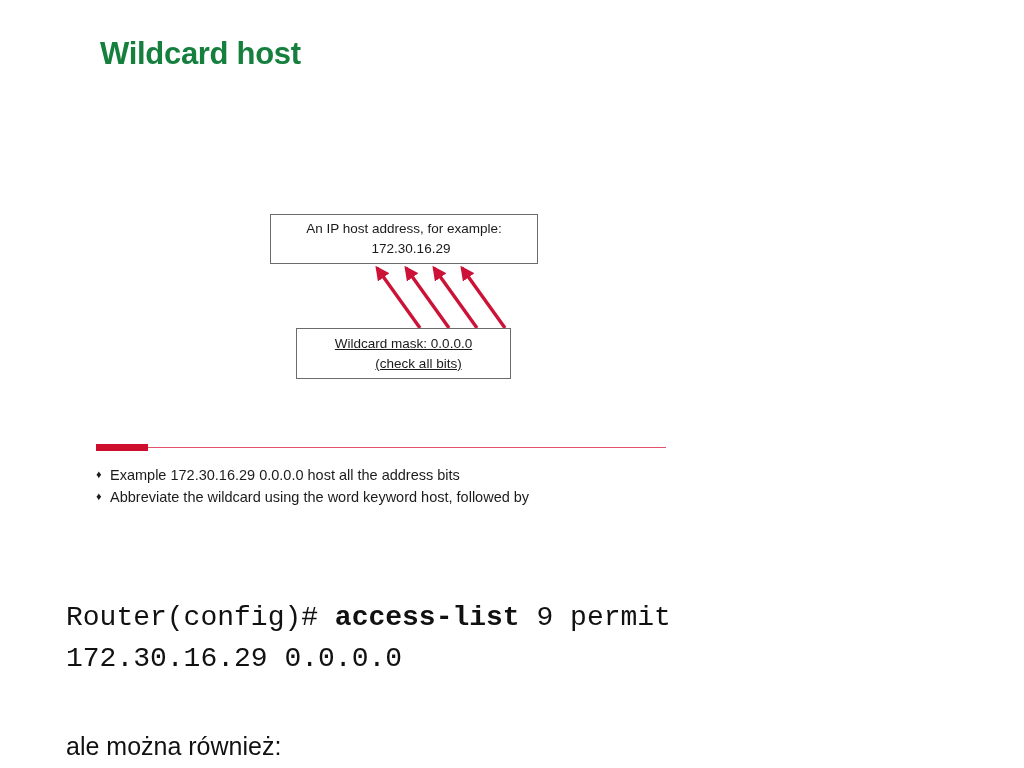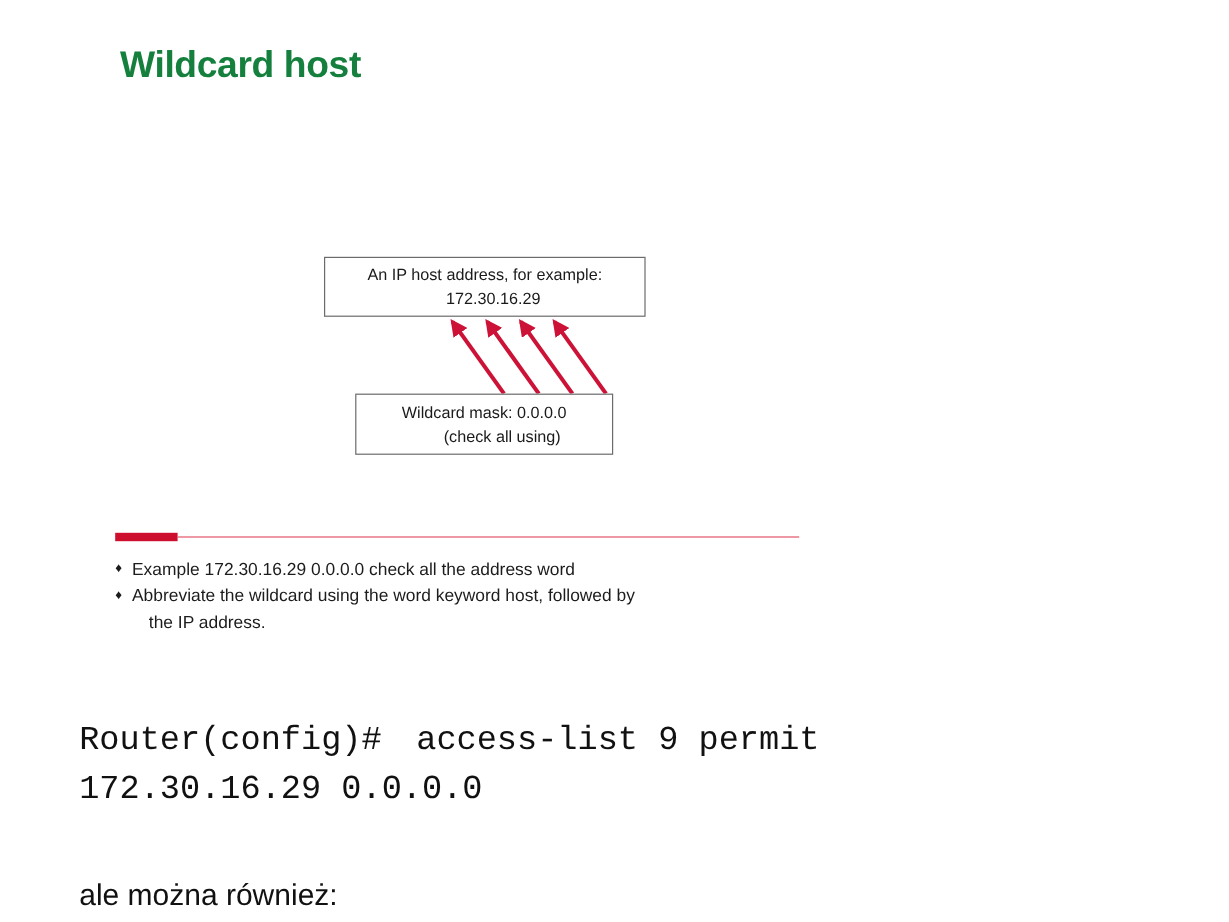--- a/index.html
+++ b/index.html
@@ -56,20 +56,21 @@
     top: 8px;
     width: 268px;
     height: 50px;
   }
   #address-box .line-2 { padding-left: 14px; }
   #mask-box {
     left: 34px;
     top: 122px;
     width: 215px;
     height: 51px;
+    text-decoration: underline;
   }
   #mask-box .line-2 { padding-left: 30px; }
   #arrows-svg {
     position: absolute;
     left: 0;
     top: 0;
     width: 290px;
     height: 185px;
     z-index: 2;
   }
@@ -129,21 +130,21 @@
     left: 66px;
     top: 598px;
     width: 900px;
     font-family: "Liberation Mono", "DejaVu Sans Mono", monospace;
     font-size: 28px;
     line-height: 1.46;
     color: #111111;
     white-space: nowrap;
   }
   #command-block .cmd-line { display: block; }
-  #command-block .kw { font-weight: normal; margin-left: 12px; }
+  #command-block .kw { font-weight: bold; }
   #command-block .note {
     font-family: "Liberation Sans", sans-serif;
     font-size: 25px;
     display: block;
     margin-top: 48px;
   }
 </style>
 </head>
 <body>
 
@@ -165,41 +166,40 @@
     </g>
   </svg>
 
   <div id="address-box" class="diagram-box">
     <div class="line-1">An IP host address, for example:</div>
     <div class="line-2">172.30.16.29</div>
   </div>
 
   <div id="mask-box" class="diagram-box">
     <div class="line-1">Wildcard mask: 0.0.0.0</div>
-    <div class="line-2">(check all using)</div>
+    <div class="line-2">(check all bits)</div>
   </div>
 </div>
 
 <div id="accent-rule">
   <div class="thick"></div>
   <div class="thin"></div>
 </div>
 
 <div id="bullet-list">
 
   <div class="bullet-row">
     <span class="bullet-glyph">♦</span>
-    <span class="bullet-text">Example 172.30.16.29 0.0.0.0 check all the address word</span>
+    <span class="bullet-text">Example 172.30.16.29 0.0.0.0 host all the address bits</span>
   </div>
 
   <div class="bullet-row">
     <span class="bullet-glyph">♦</span>
     <span class="bullet-text">
       <span>Abbreviate the wildcard using the word keyword host, followed by</span>
-      <span class="sub-line" style="display:block">the IP address.</span>
     </span>
   </div>
 </div>
 
 <div id="command-block">
 
   <span class="cmd-line"><span>Router(config)# </span><span class="kw">access-list</span><span> 9 permit</span></span>
 
   <span class="cmd-line">172.30.16.29 0.0.0.0</span>
 

